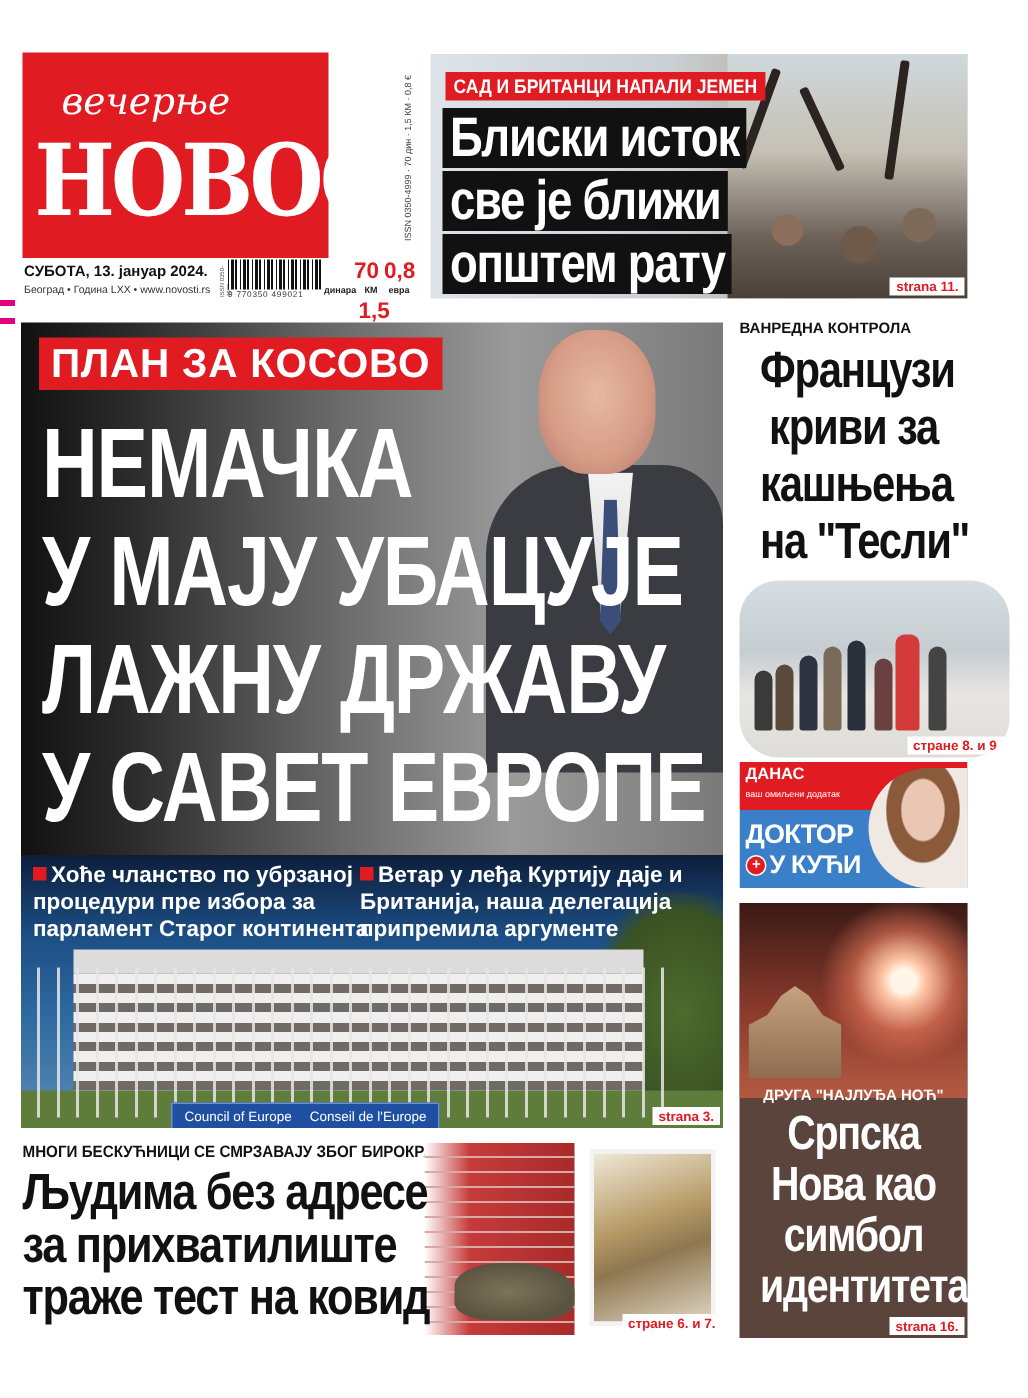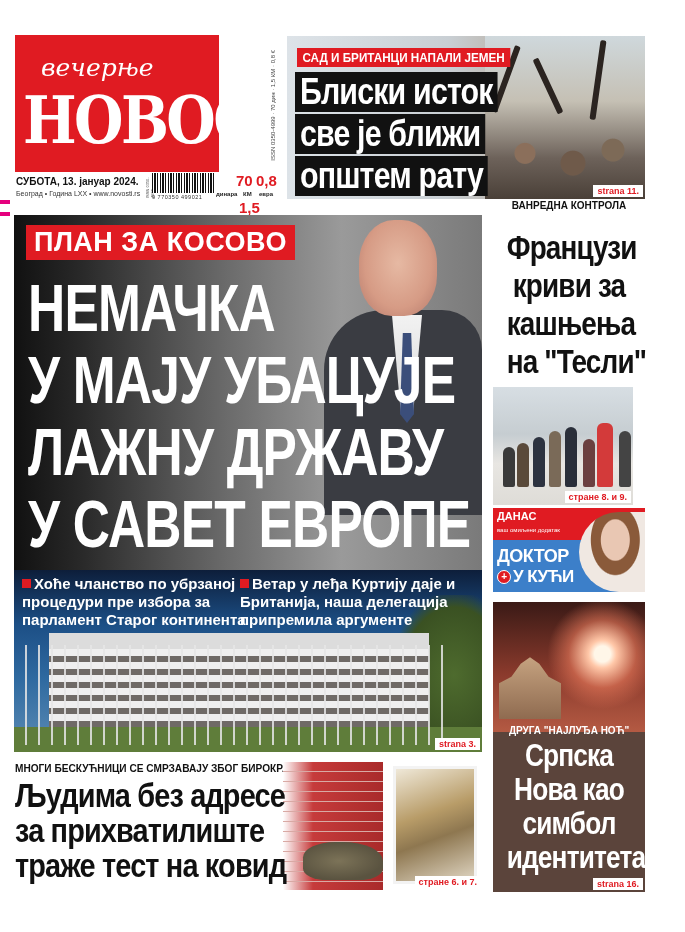--- a/index.html
+++ b/index.html
@@ -58,23 +58,23 @@
   .building { left: 35px; top: 418px; width: 380px; height: 110px; }
   .building .roof { position:absolute; left: 0; top: 0; width: 100%; height: 16px; background: #dcdcdc; }
   .building .floors { position:absolute; left: 0; top: 16px; width: 100%; height: 78px; background: repeating-linear-gradient(180deg, #efefef 0 7px, #6f6a66 7px 13px); }
   .building .grass { position:absolute; left: -35px; top: 94px; width: 468px; height: 28px; background: #5f7d3a; }
   .fence { left: 0; top: 430px; width: 440px; height: 100px; background: repeating-linear-gradient(90deg, transparent 0 11px, rgba(230,230,230,0.85) 11px 13px); }
   .tree { left: 380px; top: 380px; width: 120px; height: 160px; background: radial-gradient(ellipse at 50% 50%, #4e6b2e 0%, #3a5122 60%, rgba(58,81,34,0) 75%); }
   .coe-sign { left: 100px; top: 520px; background: #1e4fa0; color: #fff; font-size: 9px; padding: 3px 8px; white-space: nowrap; border: 1px solid #6d8fca; }
   .coe-sign span + span { margin-left: 12px; }
 
   
-  .r-kicker { left: 493px; top: 200px; width: 152px; text-align: center; font-weight: bold; font-size: 10px; color: #111; }
+  .r-kicker { left: 493px; top: 214px; width: 152px; text-align: left; font-weight: bold; font-size: 10px; color: #111; }
   .r-head { left: 493px; width: 152px; text-align: center; font-weight: bold; font-size: 34px; line-height: 38px; color: #111; letter-spacing: -1px; transform: scaleX(0.82); transform-origin: center top; white-space: nowrap; }
-  .airport { left: 493px; top: 387px; width: 140px; height: 118px; background: linear-gradient(180deg, #d7dee3 0%, #c6cdd1 40%, #e8e6e2 65%, #dedcd7 100%); overflow: hidden; }
+  .airport { left: 493px; top: 387px; width: 180px; height: 118px; background: linear-gradient(180deg, #d7dee3 0%, #c6cdd1 40%, #e8e6e2 65%, #dedcd7 100%); overflow: hidden; border-radius: 26px; }
   .pax { position:absolute; bottom: 18px; width: 12px; border-radius: 6px 6px 2px 2px; }
 
   .ad { left: 493px; top: 508px; width: 152px; height: 84px; background: #fff; overflow: hidden; }
   .ad .red { position:absolute; left:0; top:0; width: 100%; height: 32px; background: #e01b22; }
   .ad .blue { position:absolute; left:0; top:32px; width: 100%; height: 52px; background: #3c7fc9; }
   .ad .photo { position:absolute; right: 0; top: 4px; width: 66px; height: 80px; border-radius: 40px 0 0 40px; background: radial-gradient(ellipse at 55% 35%, #e9c7b3 0 14px, #8a5a3a 15px 24px, #f0e8e2 25px); }
   .ad-t1 { left: 4px; top: 2px; color: #fff; font-weight: bold; font-size: 11px; }
   .ad-t2 { left: 4px; top: 19px; color: #fff; font-size: 6px; }
   .ad-t3 { left: 4px; top: 38px; color: #fff; font-weight: bold; font-size: 18px; letter-spacing: -0.5px; }
   .ad-t4 { left: 4px; top: 59px; color: #fff; font-weight: bold; font-size: 17px; letter-spacing: -0.5px; display:flex; align-items:center; }
@@ -149,20 +149,23 @@
     <div class="head"></div>
   </div>
   <div class="abs main-bottom"></div>
   <div class="abs tree"></div>
   <div class="abs building">
     <div class="roof"></div>
     <div class="floors"></div>
     <div class="grass"></div>
   </div>
   <div class="abs fence"></div>
+  <div class="abs coe-sign">
+    <span>Council of Europe</span><span>Conseil de l'Europe</span>
+  </div>
 
   <div class="abs kicker-main">ПЛАН ЗА КОСОВО</div>
   <div class="abs hl" style="top:60px;">НЕМАЧКА</div>
   <div class="abs hl" style="top:132px;">У МАЈУ УБАЦУЈЕ</div>
   <div class="abs hl" style="top:204px;">ЛАЖНУ ДРЖАВУ</div>
   <div class="abs hl" style="top:276px;">У САВЕТ ЕВРОПЕ</div>
 
   <div class="abs bullet" style="left:226px;">
     <span class="sq"></span><span>Ветар у леђа Куртију даје и Британија, наша делегација припремила аргументе</span>
   </div>

